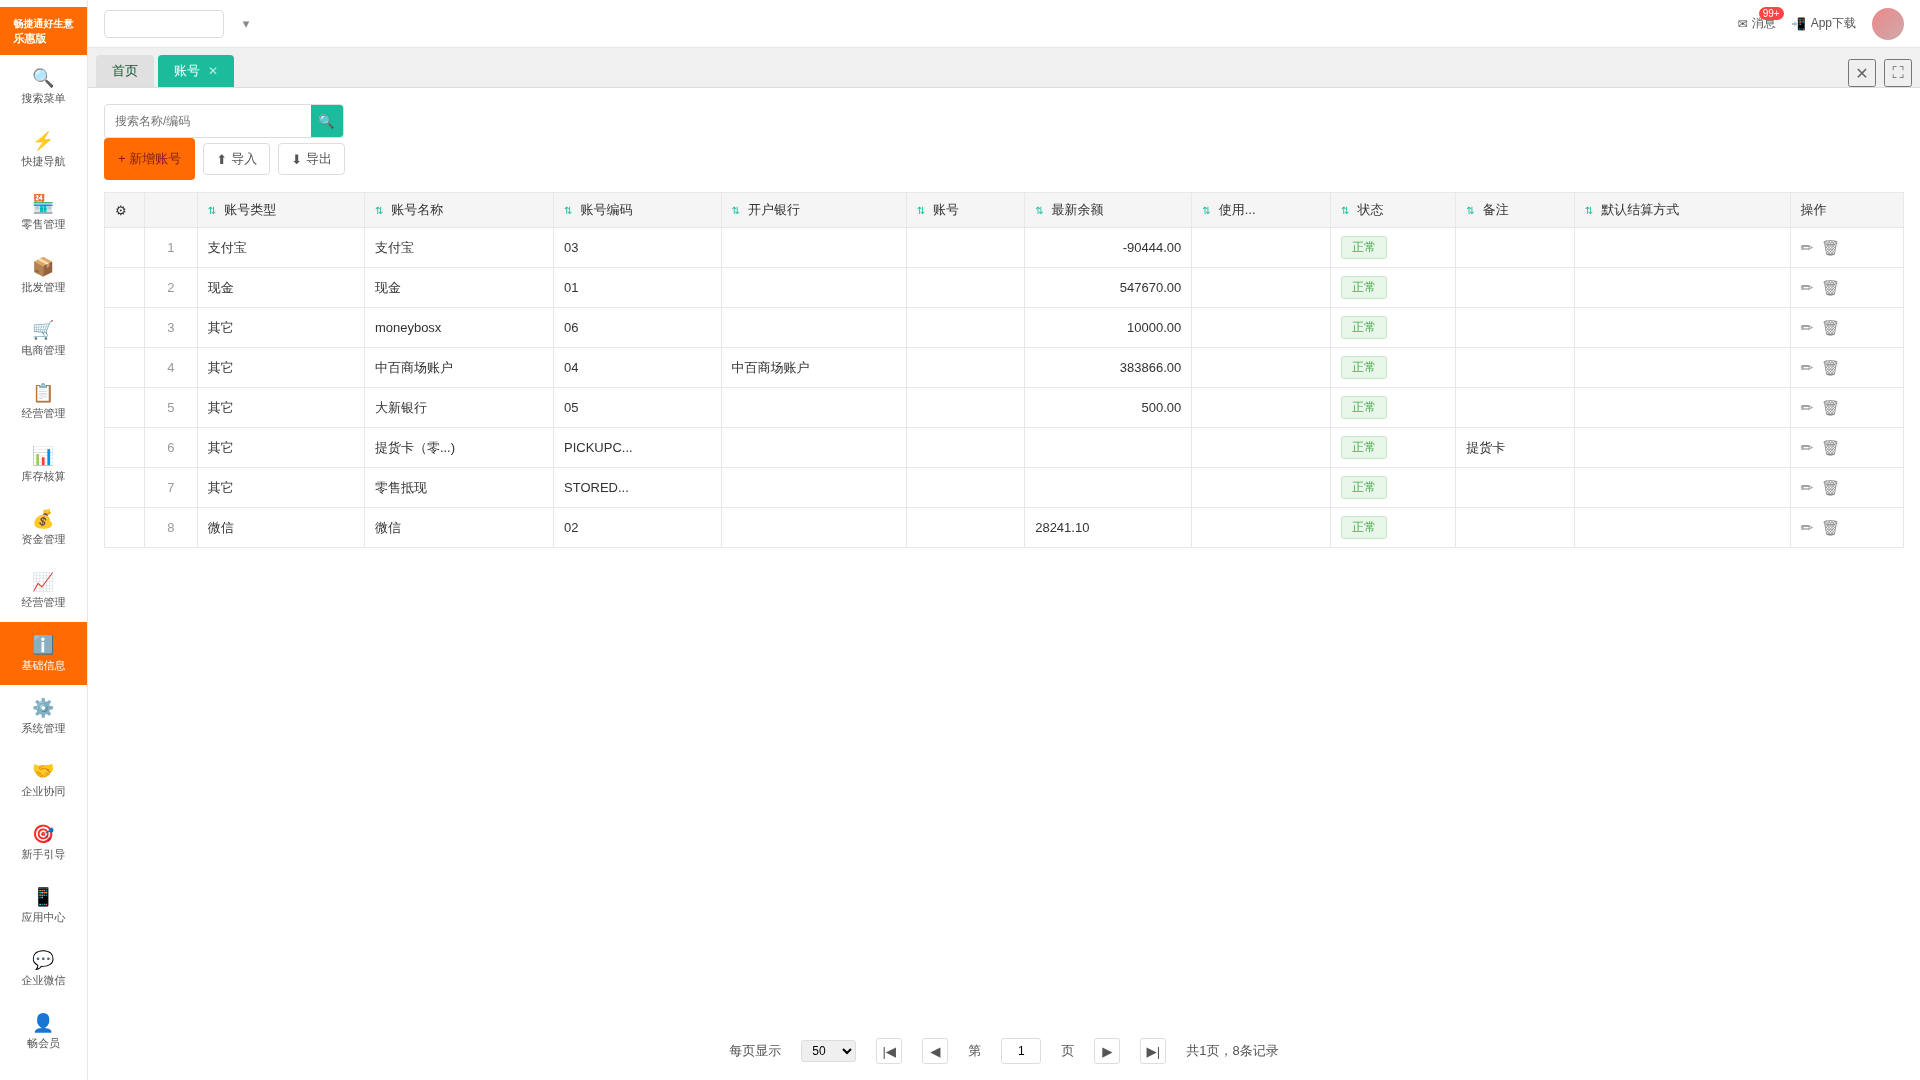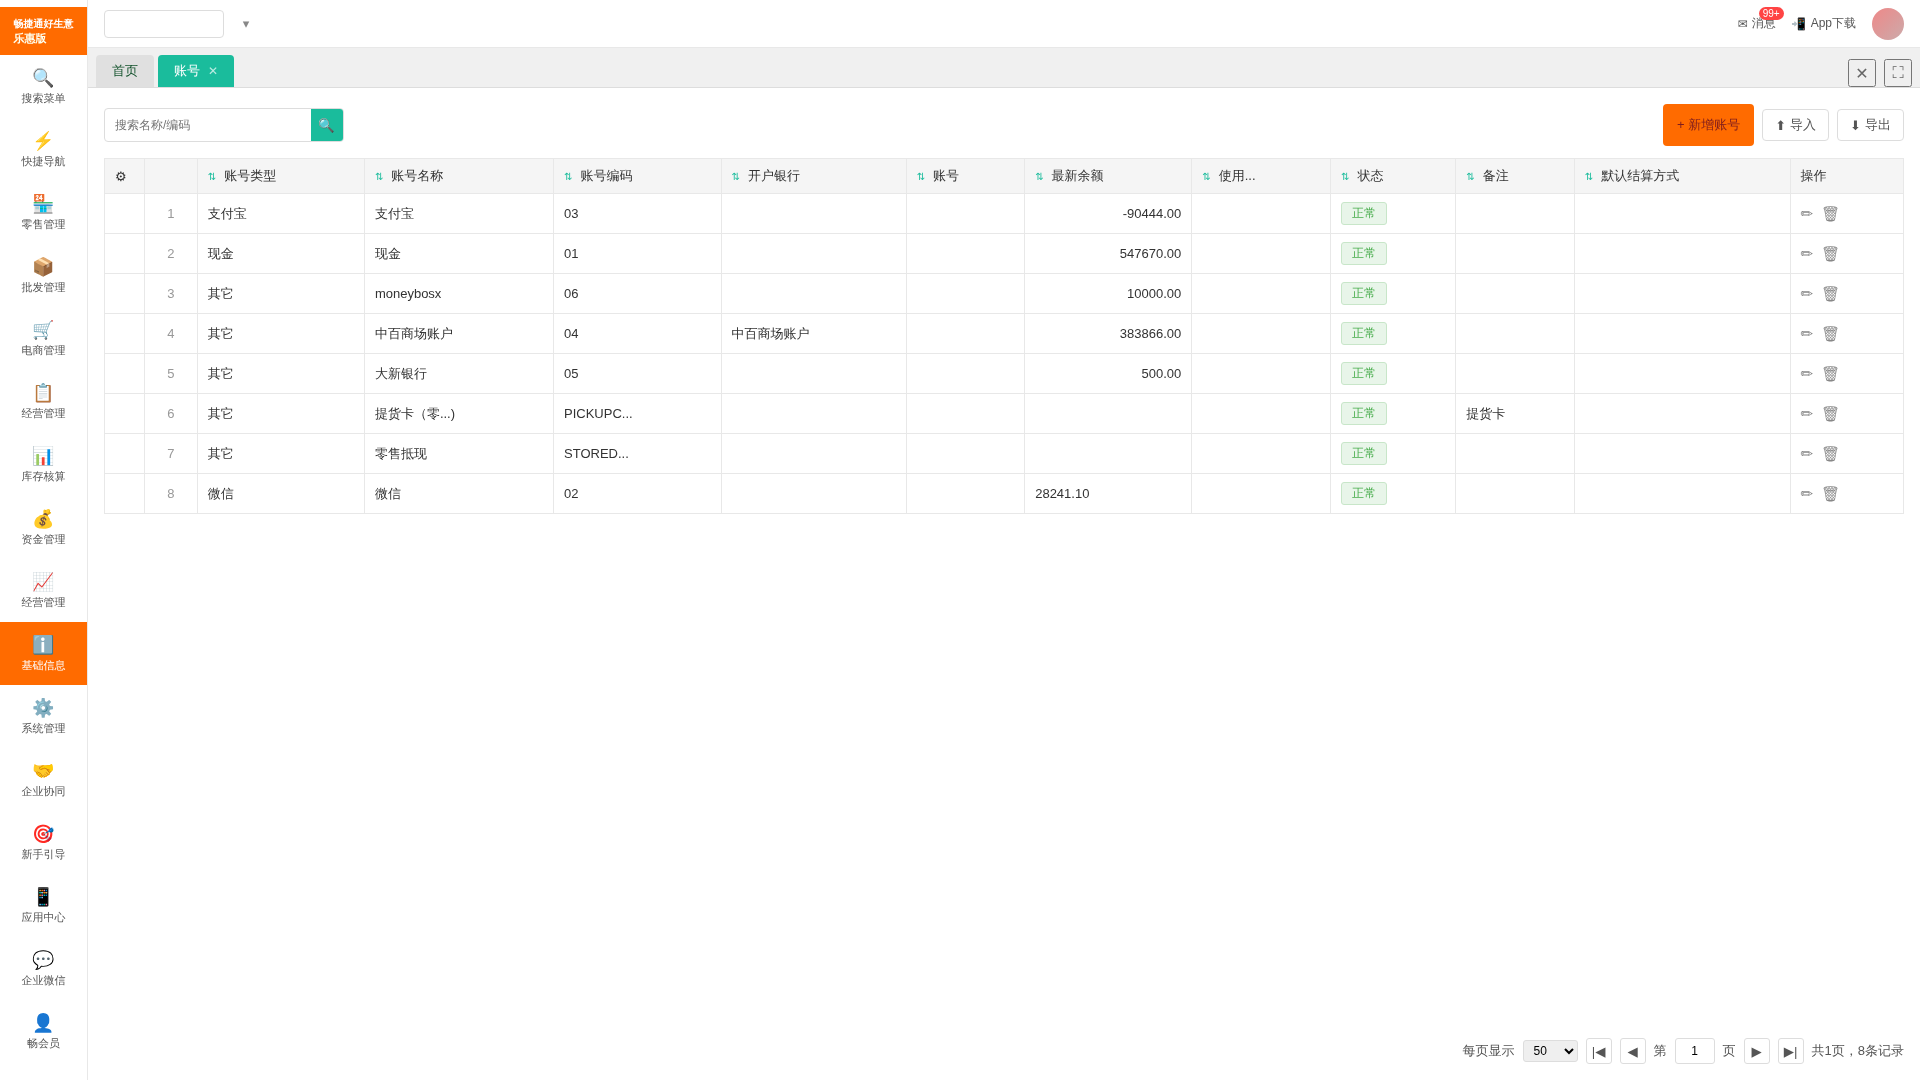--- a/index.html
+++ b/index.html
@@ -179,23 +179,24 @@
       background: #fff;
       overflow-y: auto;
       padding: 16px;
       display: flex;
       flex-direction: column;
     }
 
     
     .content-toolbar {
       display: flex;
-      align-items: center;
+      align-items: flex-start;
       justify-content: space-between;
       margin-bottom: 12px;
+      flex-direction: column;
     }
     .search-box {
       display: flex;
       align-items: center;
       border: 1px solid #ddd;
       border-radius: 4px;
       overflow: hidden;
       width: 240px;
     }
     .search-input {
@@ -295,23 +296,23 @@
     .action-btn {
       cursor: pointer;
       color: #888;
       font-size: 15px;
     }
 
     
     .pagination-bar {
       display: flex;
       align-items: center;
-      justify-content: flex-end;
+      justify-content: center;
       padding: 12px 0 0 0;
-      gap: 8px;
+      gap: 20px;
       font-size: 13px;
       color: #555;
       margin-top: auto;
     }
     .page-size-select {
       border: 1px solid #ddd;
       border-radius: 3px;
       padding: 2px 6px;
       font-size: 12px;
       outline: none;

